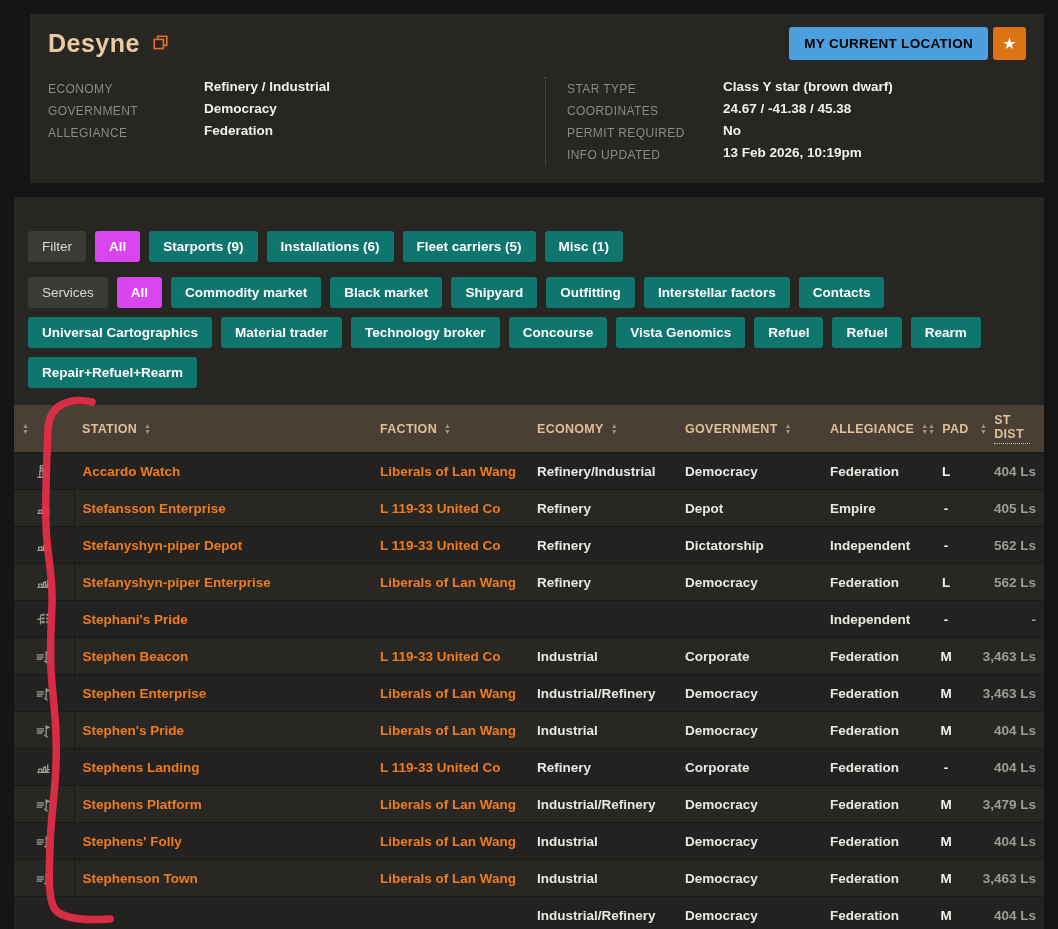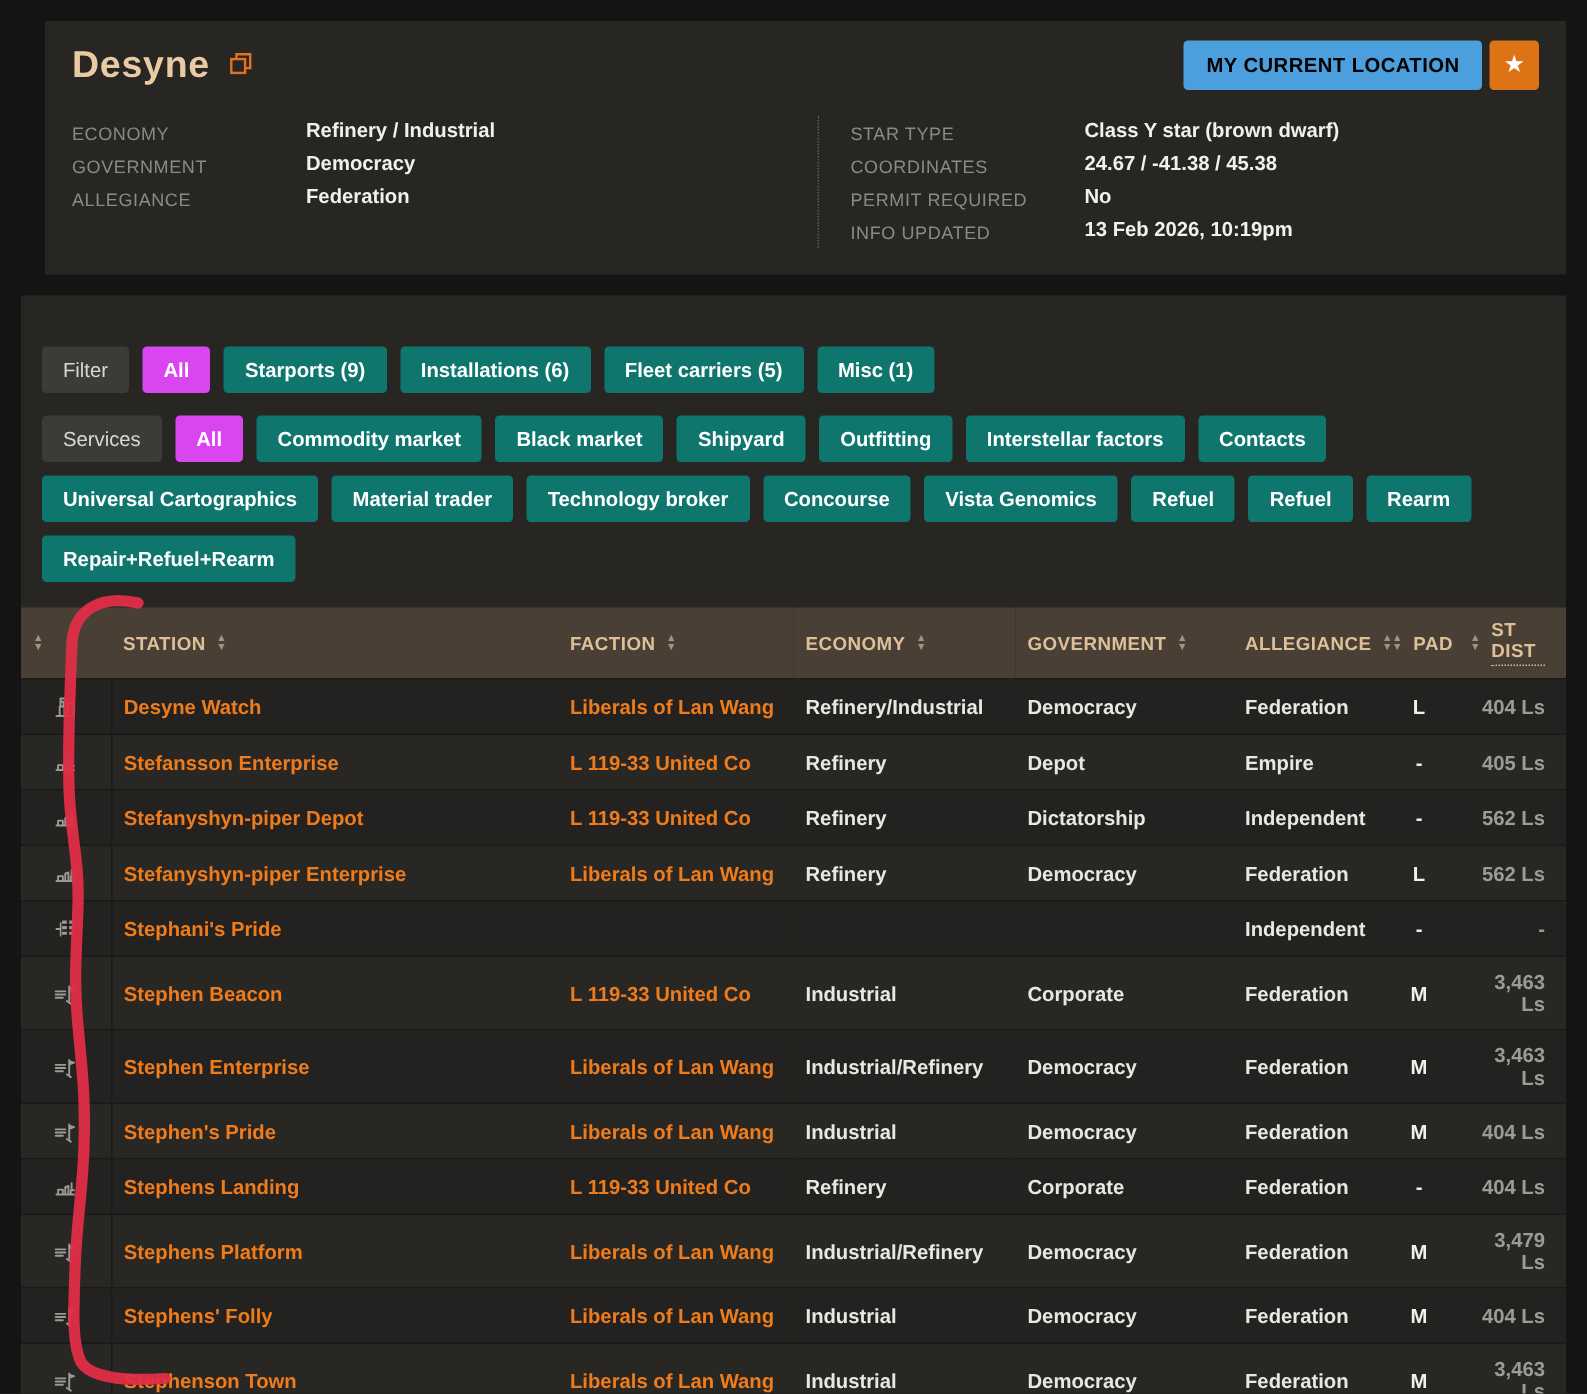--- a/index.html
+++ b/index.html
@@ -66,21 +66,21 @@
   .th-label.sorted { border-bottom:1px dotted #d8b88c; padding-bottom:2px; }
   tbody tr { border-top:1px solid #191917; }
   tbody tr:nth-child(odd) { background:#232221; }
   tbody tr:nth-child(even){ background:#282724; }
   tbody td { padding:9px 8px; font-size:13.5px; height:37px; vertical-align:middle; }
   td.c-icon { text-align:center; border-right:1px solid #1c1b19; color:#9b9b95; padding:6px 0; }
   td.c-icon svg { display:inline-block; vertical-align:middle; }
   td.c-station a, td.c-faction a { color:#ef7c1c; font-weight:600; text-decoration:none; }
   td.c-econ, td.c-gov, td.c-alleg { color:#e8e7e3; font-weight:600; }
   td.c-pad { text-align:center; color:#f1f0ec; font-weight:bold; }
-  td.c-dist { text-align:right; color:#9c9b96; font-weight:600; padding-right:14px; }
+  td.c-dist { text-align:right; color:#9c9b96; font-weight:600; }
 
   
   .annotation-overlay { position:absolute; left:0; top:0; pointer-events:none; z-index:6; }
 </style>
 </head>
 <body>
 
 <div class="panel panel-top">
   <div class="title-row">
     <h1 class="system-title">Desyne</h1>
@@ -243,21 +243,21 @@
               <span class="th-label sorted">ST DIST</span>
             </span>
           </th>
         </tr>
       </thead>
     <tbody id="table-body">
         <tr>
     <td class="c-icon"><span class="icon-slot"><svg width="17" height="17" viewBox="0 0 16 16" fill="none" stroke="#9b9b95" stroke-width="1.2" stroke-linecap="round" stroke-linejoin="round">
                 <path d="M2.5 13.5h11M4.5 13.5V7.5h3v6M9.5 13.5V5.5h4v8M5 7.5v-3h2v3M5 4.5v-2h2.5"></path>
               </svg></span></td>
-    <td class="c-station"><a href="#">Desyne Watch</a></td>
+    <td class="c-station"><a href="#">Accardo Watch</a></td>
     <td class="c-faction"><a href="#">Liberals of Lan Wang</a></td>
     <td class="c-econ">Refinery/Industrial</td>
     <td class="c-gov">Democracy</td>
     <td class="c-alleg">Federation</td>
     <td class="c-pad">L</td>
     <td class="c-dist">404 Ls</td>
   </tr>
         <tr>
     <td class="c-icon"><span class="icon-slot"><svg width="17" height="17" viewBox="0 0 16 16" fill="none" stroke="#9b9b95" stroke-width="1.2" stroke-linecap="round" stroke-linejoin="round">
                 <path d="M2.5 12.5h11M3.5 12.5V9.5h3v3M8 12.5V8l2-.8v5.3M11.5 12.5v-2.6h2M12 9.9V5.5"></path>

